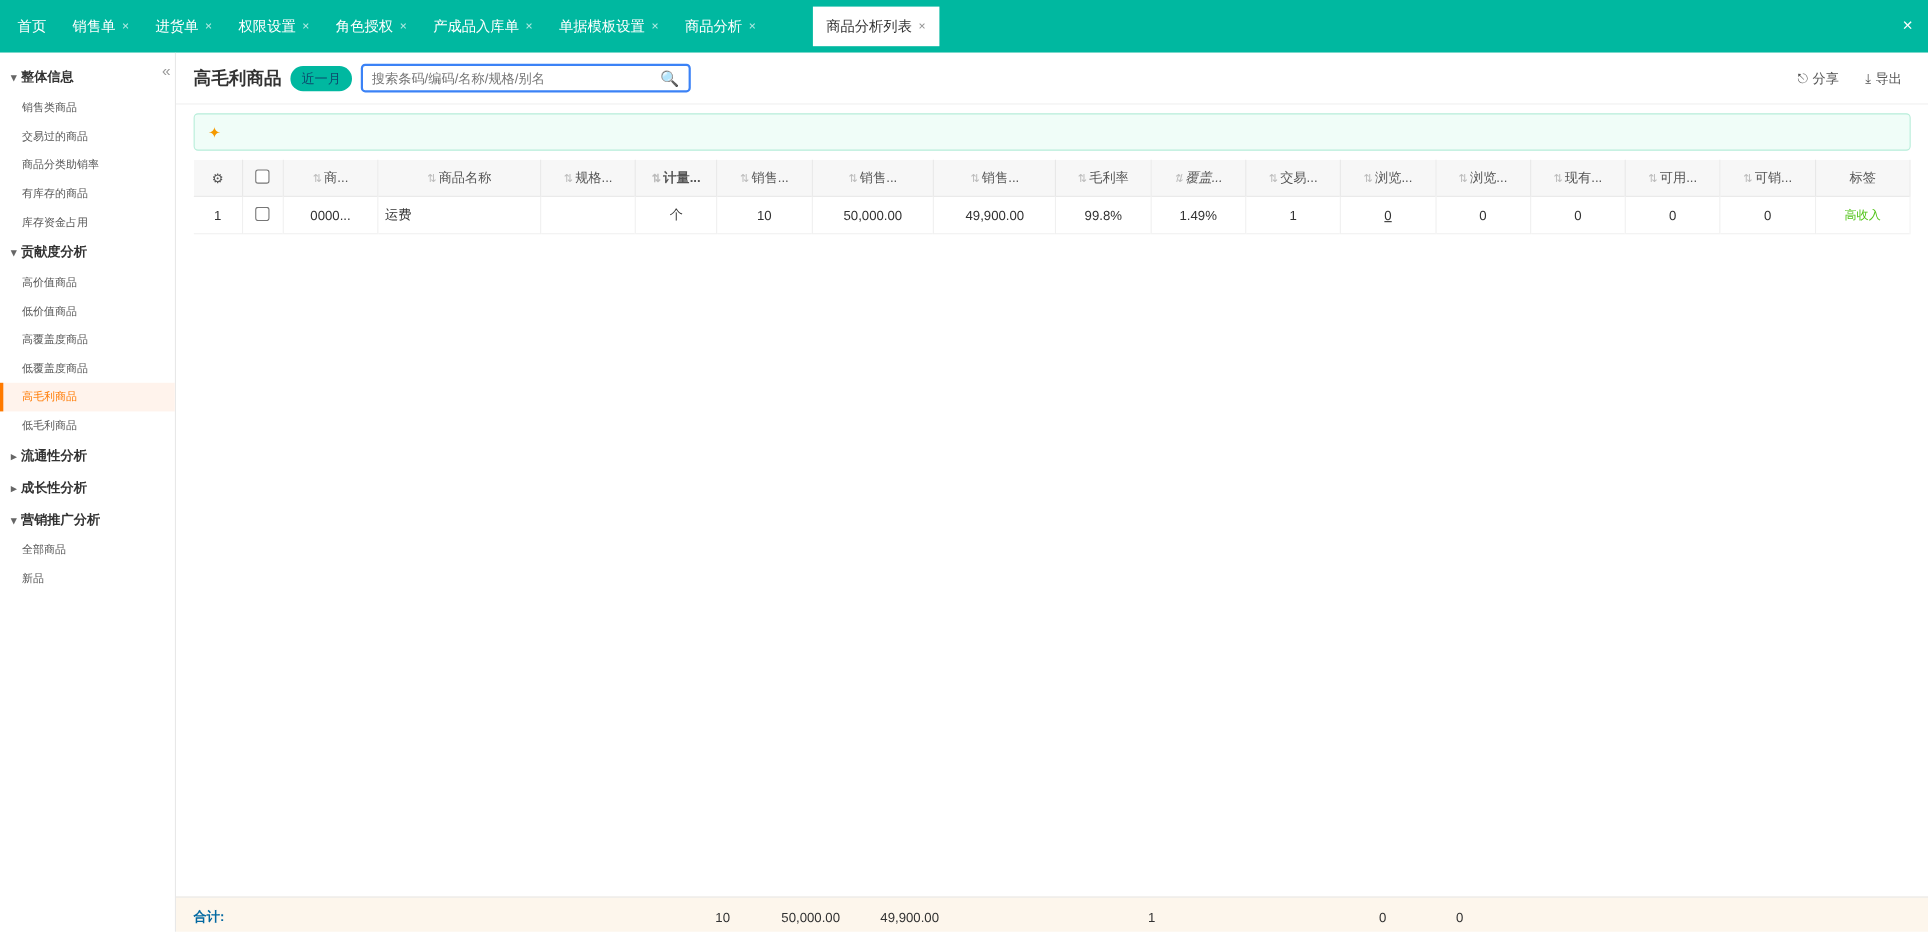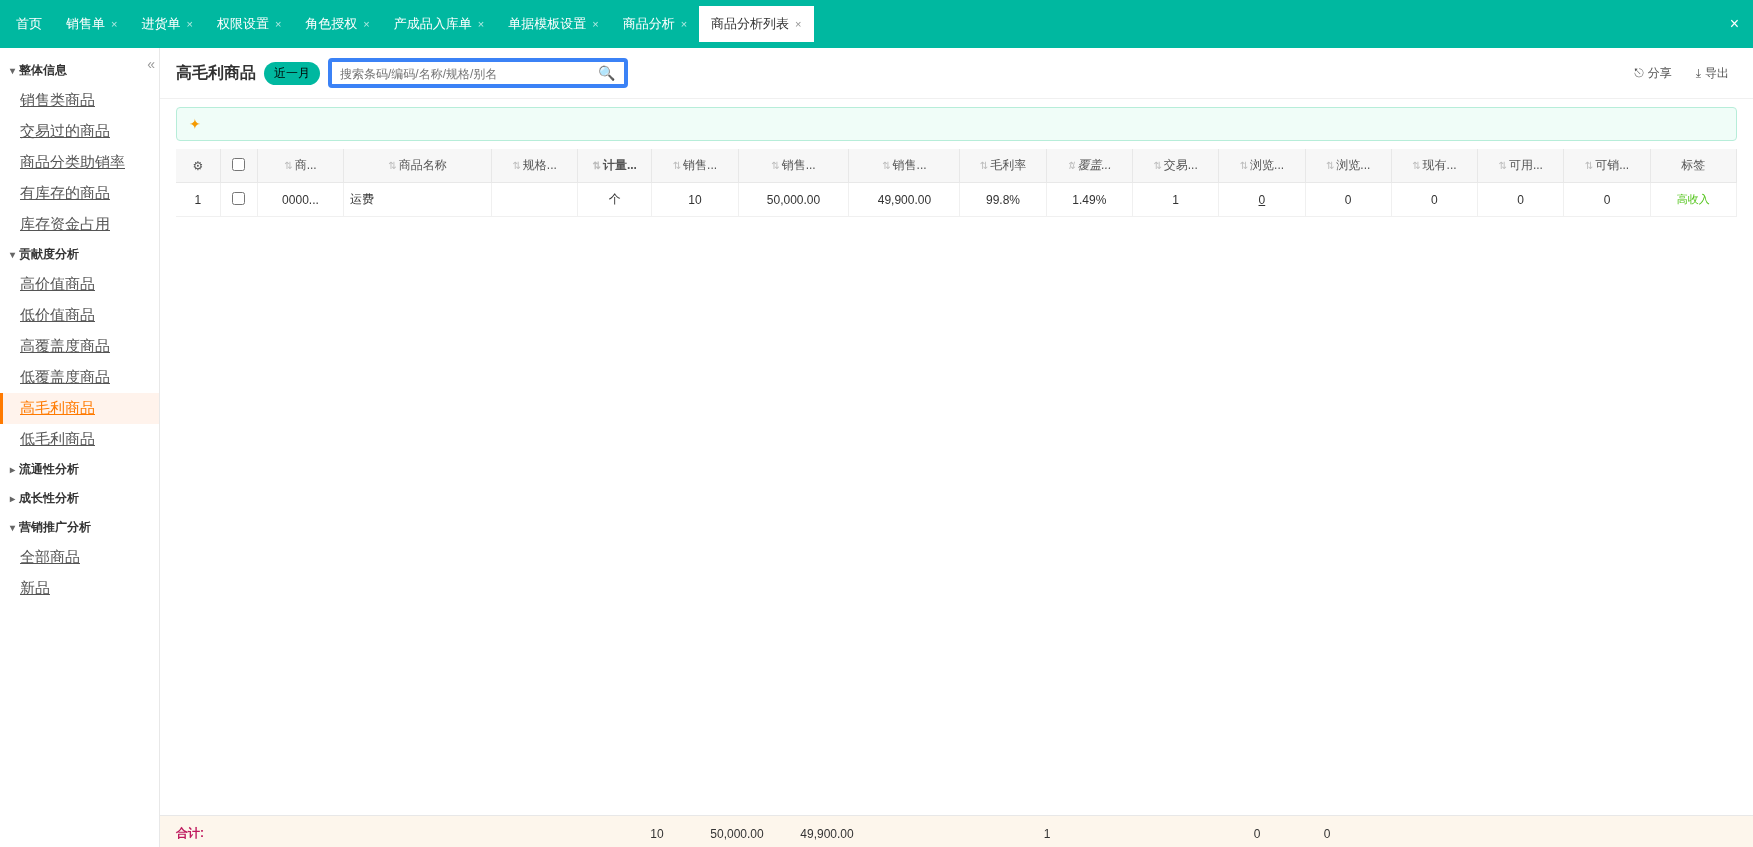--- a/index.html
+++ b/index.html
@@ -17,21 +17,21 @@
       display: flex;
       align-items: center;
       padding: 0 12px;
       height: 36px;
       color: #fff;
       font-size: 13px;
       cursor: pointer;
       white-space: nowrap;
       position: relative;
     }
-    .top-nav .nav-item.active { background: #fff; color: #333; }
+    .top-nav .nav-item.active { background: #fff; color: #333; margin-left: 40px; }
     .top-nav .nav-item .close-x {
       margin-left: 6px;
       font-size: 11px;
       color: inherit;
       opacity: 0.7;
     }
     .top-nav .nav-item.active .close-x { color: #666; }
     .nav-close-btn {
       color: #fff;
       font-size: 16px;
@@ -69,27 +69,26 @@
       align-items: center;
       padding: 6px 10px;
       font-size: 12px;
       color: #333;
       font-weight: bold;
       cursor: pointer;
     }
     .sidebar-group-title .arrow { margin-right: 4px; font-size: 10px; color: #666; }
     .sidebar-item {
       padding: 6px 10px 6px 20px;
-      font-size: 15px;
+      font-size: 10px;
       color: #555;
       cursor: pointer;
       white-space: nowrap;
       overflow: hidden;
       text-overflow: ellipsis;
-      text-decoration: underline;
     }
     .sidebar-item.active {
       background: #fff3ec;
       color: #ff7a00;
       border-left: 3px solid #ff7a00;
       padding-left: 17px;
     }
 
     
     .content {
@@ -108,31 +107,31 @@
       border-bottom: 1px solid #f0f0f0;
       gap: 8px;
     }
     .content-title {
       font-size: 16px;
       font-weight: bold;
       color: #333;
     }
     .period-btn {
       background: #00b8a0;
-      color: #000000;
+      color: #0c4a6e;
       border: none;
       border-radius: 12px;
       padding: 3px 10px;
       font-size: 12px;
       cursor: pointer;
     }
     .search-box {
       display: flex;
-      align-items: flex-end;
-      border: 4px solid #3b82f6;
+      align-items: center;
+      border: 2px solid #3b82f6;
       border-radius: 4px;
       padding: 3px 8px;
       flex: 1;
       max-width: 300px;
     }
     .search-box input {
       border: none;
       outline: none;
       font-size: 12px;
       flex: 1;
@@ -206,21 +205,21 @@
     .table-footer {
       display: flex;
       align-items: center;
       background: #fdf6ec;
       border-top: 1px solid #e8e8e8;
       padding: 8px 16px;
       font-size: 12px;
       color: #555;
       min-height: 36px;
     }
-    .footer-label { width: 60px; font-weight: bold; color: #be185d; }
+    .footer-label { width: 60px; font-weight: bold; color: #0369a1; }
     .footer-cells {
       display: flex;
       flex: 1;
     }
     .footer-cell {
       text-align: center;
       color: #333;
     }
 
     

